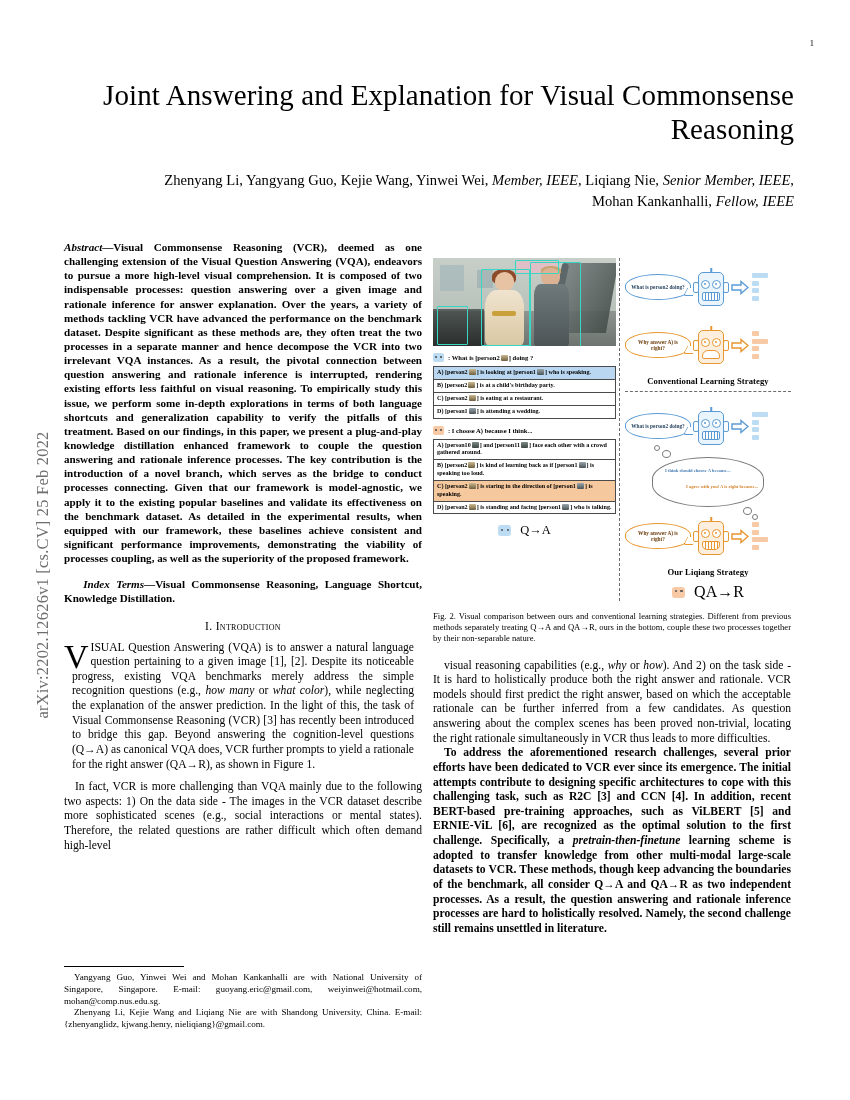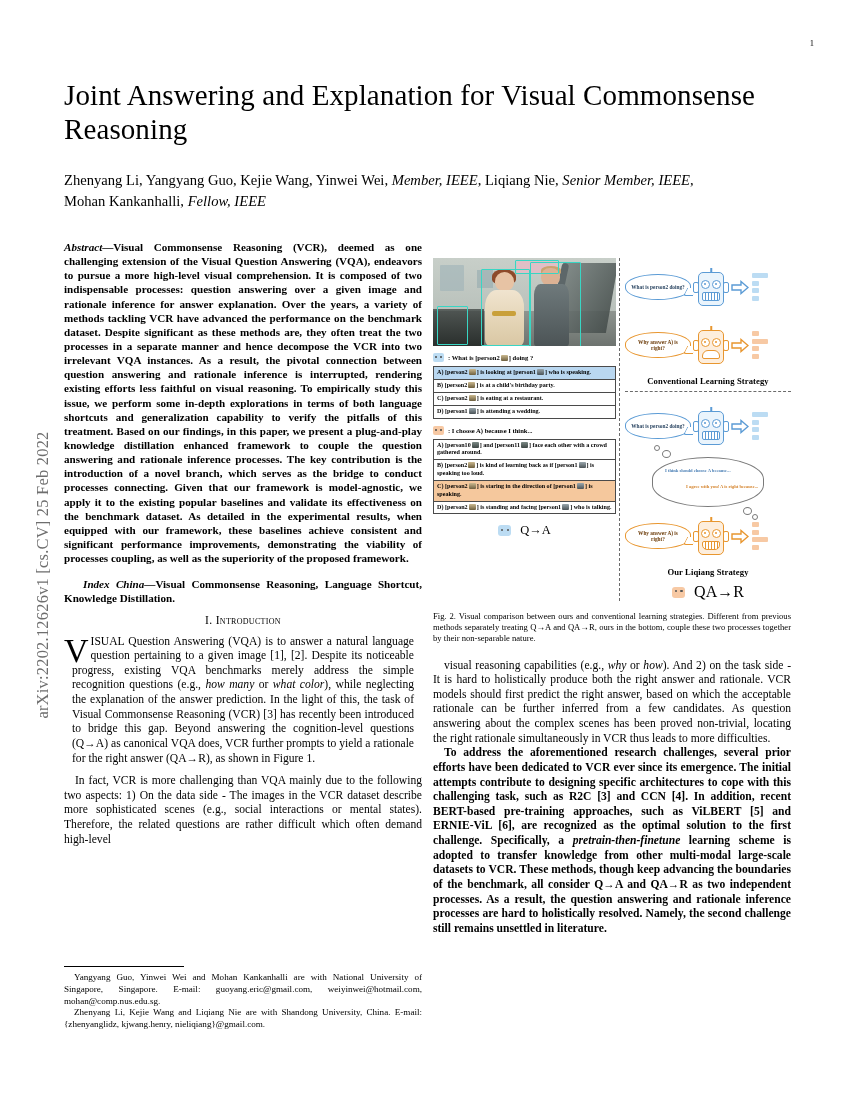--- a/index.html
+++ b/index.html
@@ -28,21 +28,21 @@
     white-space:nowrap;
   }
 
   
   .page-num{
     position:absolute; right:36px; top:38px;
     font-size:8.5px; color:#000;
   }
 
   
-  .titleblock{ position:absolute; left:64px; top:78px; width:730px; text-align:left; }
+  .titleblock{ position:absolute; left:64px; top:78px; width:730px; text-align:right; }
   .title{
     font-size:29px; line-height:1.18; font-weight:400;
     letter-spacing:.1px;
   }
   .authors{
     margin-top:24px;
     font-size:14.6px; line-height:1.42;
   }
   .authors i{ font-style:italic; }
 
@@ -64,21 +64,21 @@
     margin-top:12px;
     font-size:11.1px;
     line-height:1.275;
     font-weight:bold;
     text-align:justify;
     hyphens:auto;
   }
   .idxterms .lead{ font-style:italic; }
 
   .sec-head{
-    margin-top:8px;
+    margin-top:14px;
     text-align:center;
     font-size:11.6px;
     font-variant:small-caps;
     letter-spacing:.3px;
   }
 
   p.body{
     font-size:11.6px;
     line-height:1.262;
     text-align:justify;
@@ -431,21 +431,21 @@
     </div>
   </div>
 
   <div class="col-left">
 
     <div class="abstract">
       <span class="lead">Abstract</span><span>—Visual Commonsense Reasoning (VCR), deemed as one challenging extension of the Visual Question Answering (VQA), endeavors to pursue a more high-level visual comprehension. It is composed of two indispensable processes: question answering over a given image and rationale inference for answer explanation. Over the years, a variety of methods tackling VCR have advanced the performance on the benchmark dataset. Despite significant as these methods are, they often treat the two processes in a separate manner and hence decompose the VCR into two irrelevant VQA instances. As a result, the pivotal connection between question answering and rationale inference is interrupted, rendering existing efforts less faithful on visual reasoning. To empirically study this issue, we perform some in-depth explorations in terms of both language shortcuts and generalization capability to verify the pitfalls of this treatment. Based on our findings, in this paper, we present a plug-and-play knowledge distillation enhanced framework to couple the question answering and rationale inference processes. The key contribution is the introduction of a novel branch, which serves as the bridge to conduct processes connecting. Given that our framework is model-agnostic, we apply it to the existing popular baselines and validate its effectiveness on the benchmark dataset. As detailed in the experimental results, when equipped with our framework, these baselines achieve consistent and significant performance improvements, demonstrating the viability of processes coupling, as well as the superiority of the proposed framework.</span>
     </div>
 
     <div class="idxterms">
-      &nbsp;&nbsp;&nbsp;<span class="lead">Index China</span><span>—Visual Commonsense Reasoning, Language Shortcut, Knowledge Distillation.</span>
+      &nbsp;&nbsp;&nbsp;<span class="lead">Index Terms</span><span>—Visual Commonsense Reasoning, Language Shortcut, Knowledge Distillation.</span>
     </div>
 
     <div class="sec-head">I.  Introduction</div>
 
     <div class="dropwrap">
       <span class="dropcap">V</span>
       <p><span>ISUAL Question Answering (VQA) is to answer a natural language question pertaining to a given image [1], [2]. Despite its noticeable progress, existing VQA benchmarks merely address the simple recognition questions (e.g., </span><i>how many</i><span> or </span><i>what color</i><span>), while neglecting the explanation of the answer prediction. In the light of this, the task of Visual Commonsense Reasoning (VCR) [3] has recently been introduced to bridge this gap. Beyond answering the cognition-level questions (Q→A) as canonical VQA does, VCR further prompts to yield a rationale for the right answer (QA→R), as shown in Figure 1.</span></p>
     </div>
 
     <p class="body">In fact, VCR is more challenging than VQA mainly due to the following two aspects: 1) On the data side - The images in the VCR dataset describe more sophisticated scenes (e.g., social interactions or mental states). Therefore, the related questions are rather difficult which often demand high-level</p>

